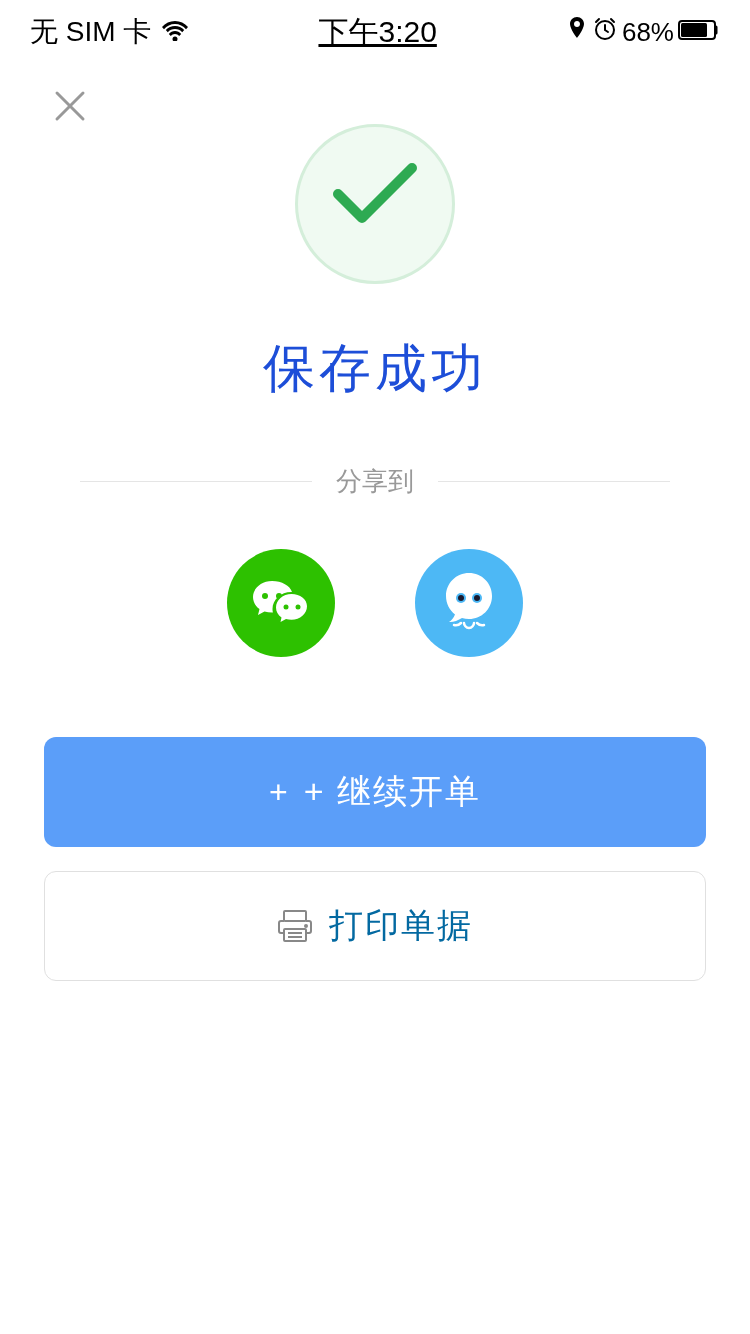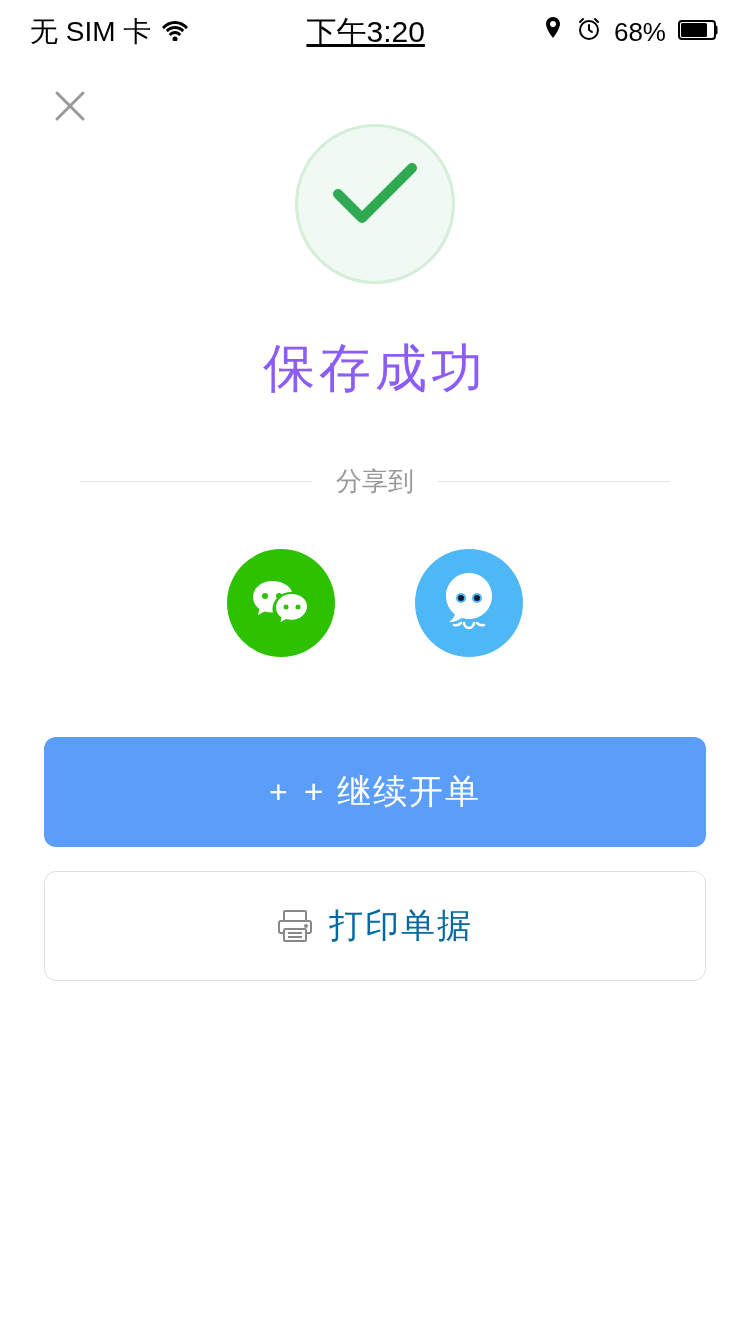--- a/index.html
+++ b/index.html
@@ -35,21 +35,21 @@
     .status-center {
       font-size: 30px;
       font-weight: 500;
       color: #000;
       text-decoration: underline;
     }
 
     .status-right {
       display: flex;
       align-items: center;
-      gap: 12px;
+      gap: 4px;
       font-size: 26px;
       color: #000;
     }
 
     
     .close-btn {
       position: absolute;
       top: 80px;
       left: 44px;
       width: 52px;
@@ -85,21 +85,21 @@
       color: #2eaa52;
       font-size: 90px;
       line-height: 1;
       margin-top: -8px;
     }
 
     
     .success-title {
       font-size: 52px;
       font-weight: 400;
-      color: #8b5cf6;
+      color: #1d4ed8;
       margin-bottom: 60px;
       letter-spacing: 4px;
     }
 
     
     .share-divider {
       width: 100%;
       display: flex;
       align-items: center;
       margin-bottom: 50px;

